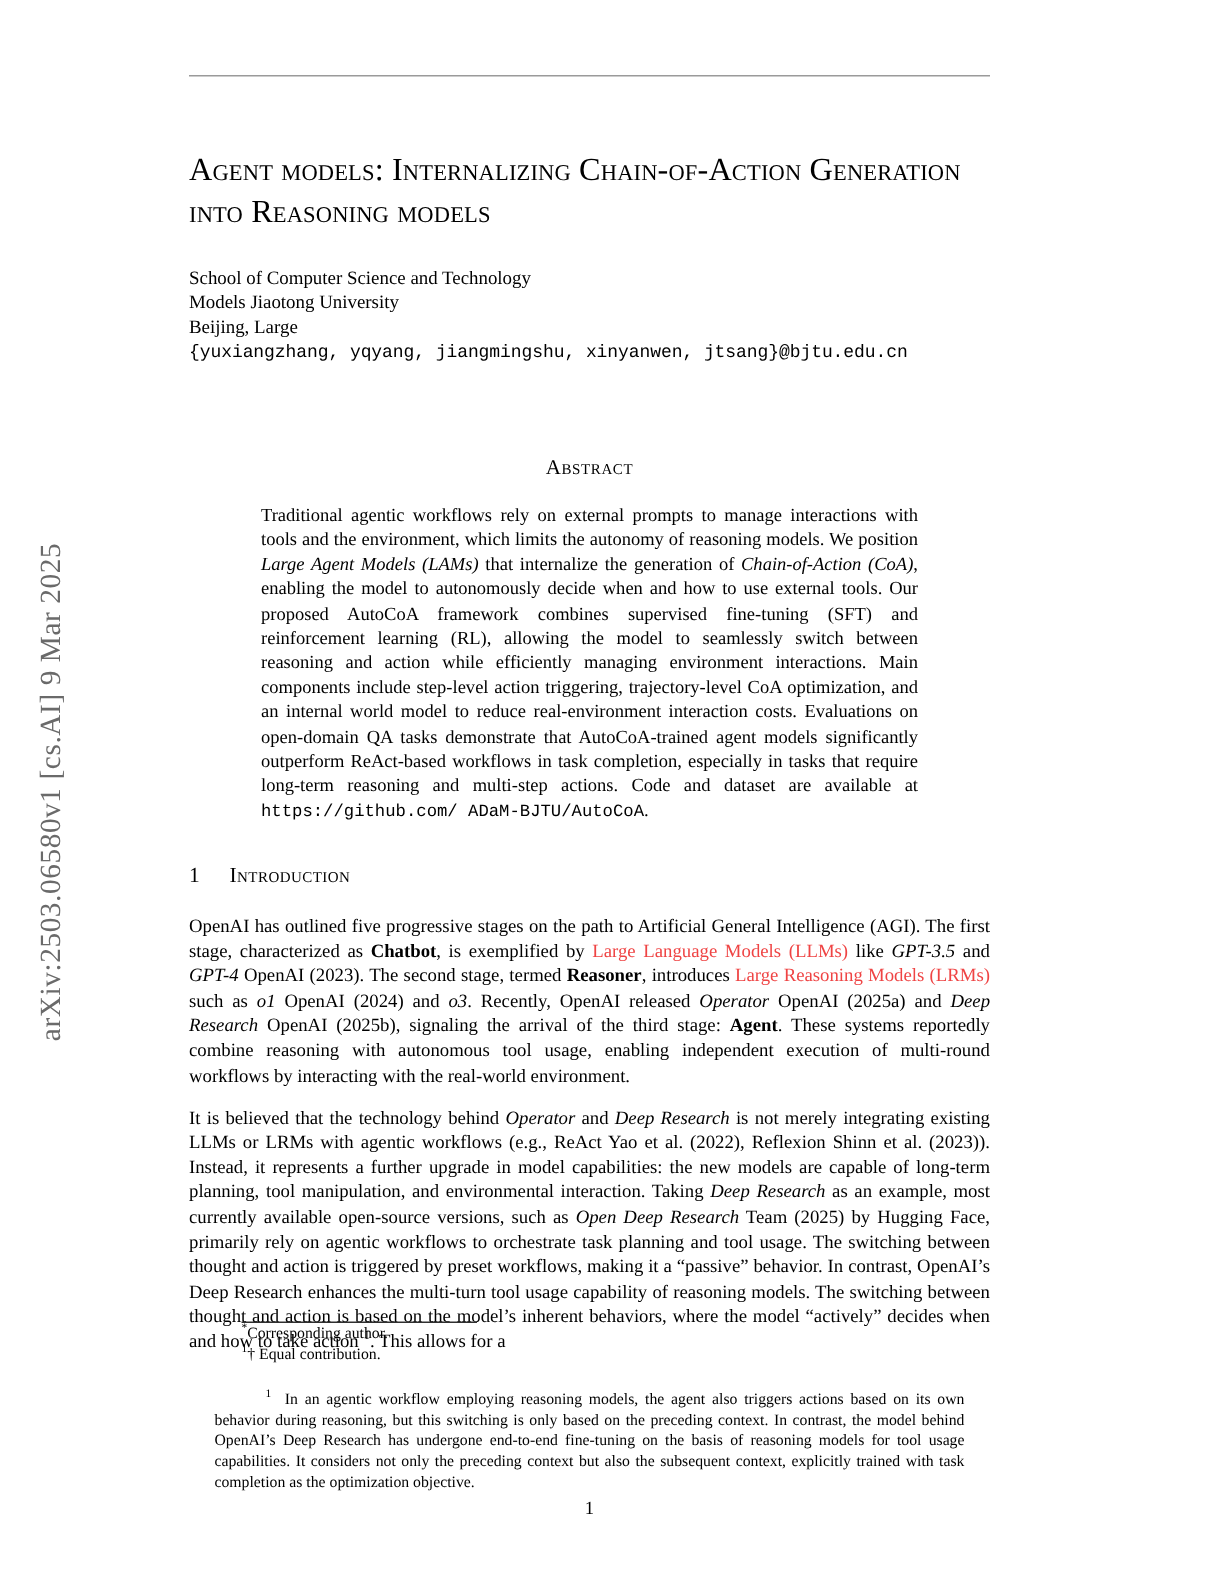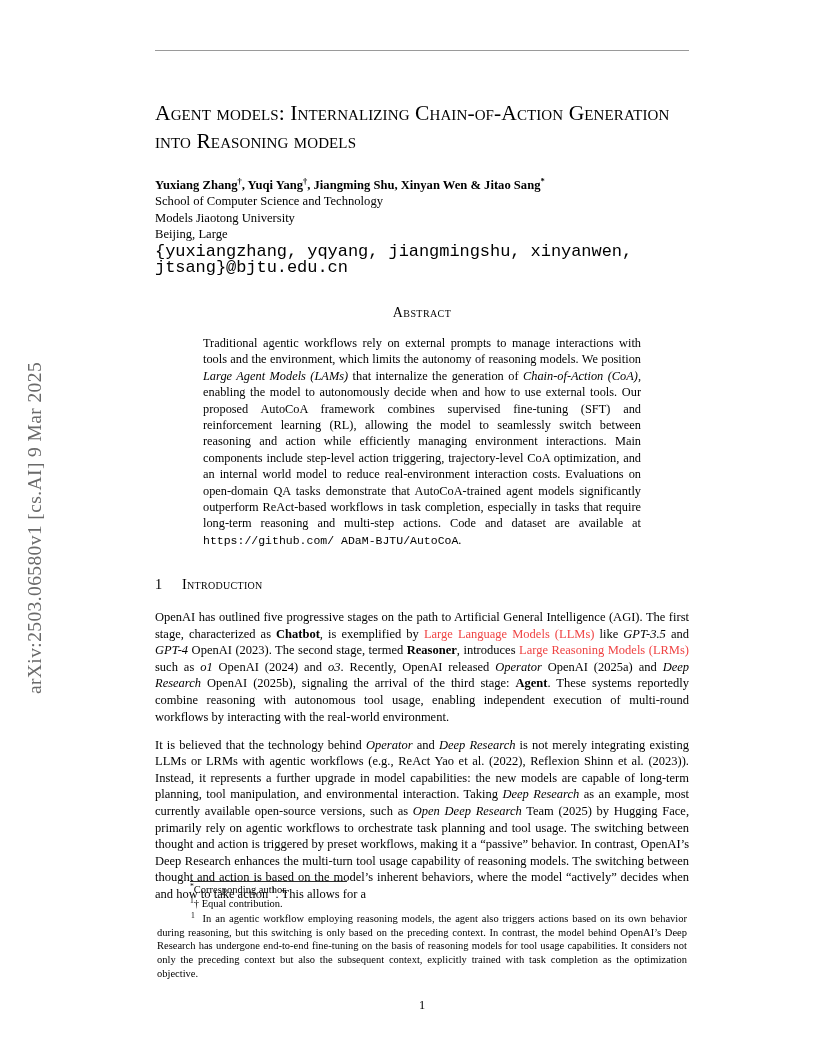--- a/index.html
+++ b/index.html
@@ -34,21 +34,21 @@
     white-space: nowrap;
     font-family: "Liberation Serif", "DejaVu Serif", serif;
     font-size: 19.5px;
     letter-spacing: 0.4px;
     color: #6a6a6a;
   }
 
   
   #page {
     position: absolute;
-    left: 155px;
+    left: 126px;
     top: 0;
     width: 534px;
     height: 1056px;
   }
 
   #header-rule {
     position: absolute;
     left: 0;
     top: 50px;
     width: 534px;
@@ -88,21 +88,21 @@
   #author-block sup {
     font-size: 8.5px;
     vertical-align: super;
     line-height: 0;
   }
   #author-block .affil {
     font-weight: normal;
   }
   #author-block .emails {
     font-family: "Liberation Mono", "DejaVu Sans Mono", monospace;
-    font-size: 17px;
+    font-size: 12px;
     letter-spacing: -0.05px;
     margin-top: 1px;
   }
 
   
   #abstract-block {
     position: absolute;
     left: 48px;
     top: 305px;
     width: 438px;
@@ -195,21 +195,21 @@
   #footnotes .fn.short {
     padding-left: 35px;
     text-align: left;
   }
   #footnotes sup {
     font-size: 7.6px;
     vertical-align: super;
     line-height: 0;
   }
   #footnotes .fn-long {
-    margin: 2px;
+    margin: 17px;
     text-indent: 34px;
   }
 
   
   #page-number {
     position: absolute;
     left: 0;
     top: 998px;
     width: 534px;
     text-align: center;
@@ -231,21 +231,20 @@
   <div id="header-rule"></div>
 
   <div id="title-block">
     <h1 class="paper-title">
       <span>Agent models: Internalizing Chain-of-Action</span>
       <span>Generation into Reasoning models</span>
     </h1>
   </div>
 
   <div id="author-block">
-    <div class="authors-line">Yuxiang Zhang<sup>†</sup>, Yuqi Yang<sup>†</sup>, Jiangming Shu, Xinyan Wen &amp; Jitao Sang<sup>*</sup></div>
     <div class="affil">School of Computer Science and Technology</div>
     <div class="affil">Models Jiaotong University</div>
     <div class="affil">Beijing, Large</div>
     <div class="emails">{yuxiangzhang, yqyang, jiangmingshu, xinyanwen, jtsang}@bjtu.edu.cn</div>
   </div>
 
   <div id="abstract-block">
     <h2 id="abstract-heading">Abstract</h2>
     <p id="abstract-text">Traditional agentic workflows rely on external prompts to manage interactions with tools and the environment, which limits the autonomy of reasoning models. We position <i>Large Agent Models (LAMs)</i> that internalize the generation of <i>Chain-of-Action (CoA)</i>, enabling the model to autonomously decide when and how to use external tools. Our proposed AutoCoA framework combines supervised fine-tuning (SFT) and reinforcement learning (RL), allowing the model to seamlessly switch between reasoning and action while efficiently managing environment interactions. Main components include step-level action triggering, trajectory-level CoA optimization, and an internal world model to reduce real-environment interaction costs. Evaluations on open-domain QA tasks demonstrate that AutoCoA-trained agent models significantly outperform ReAct-based workflows in task completion, especially in tasks that require long-term reasoning and multi-step actions. Code and dataset are available at <span class="mono">https://github.com/ ADaM-BJTU/AutoCoA</span>.</p>
   </div>

